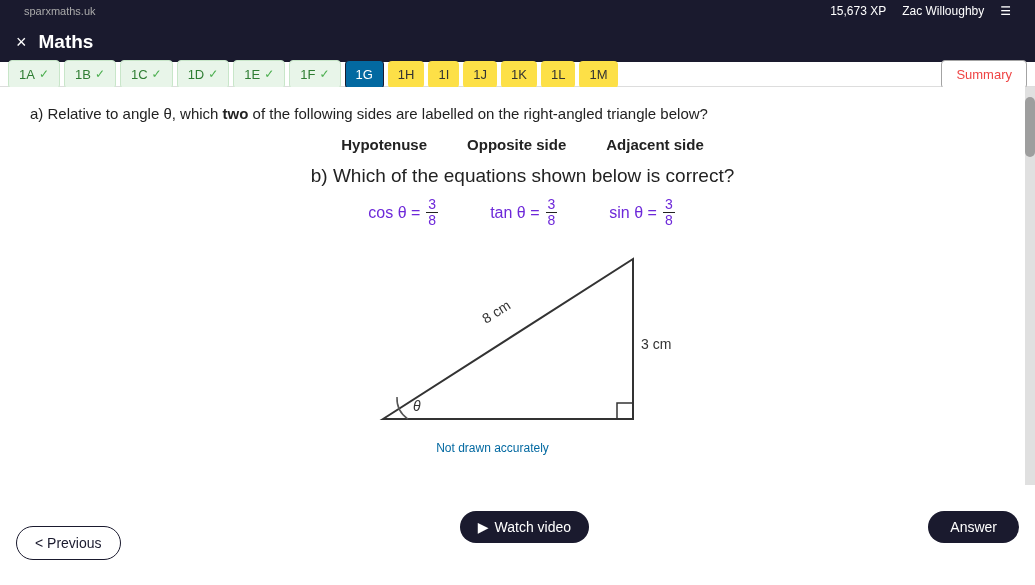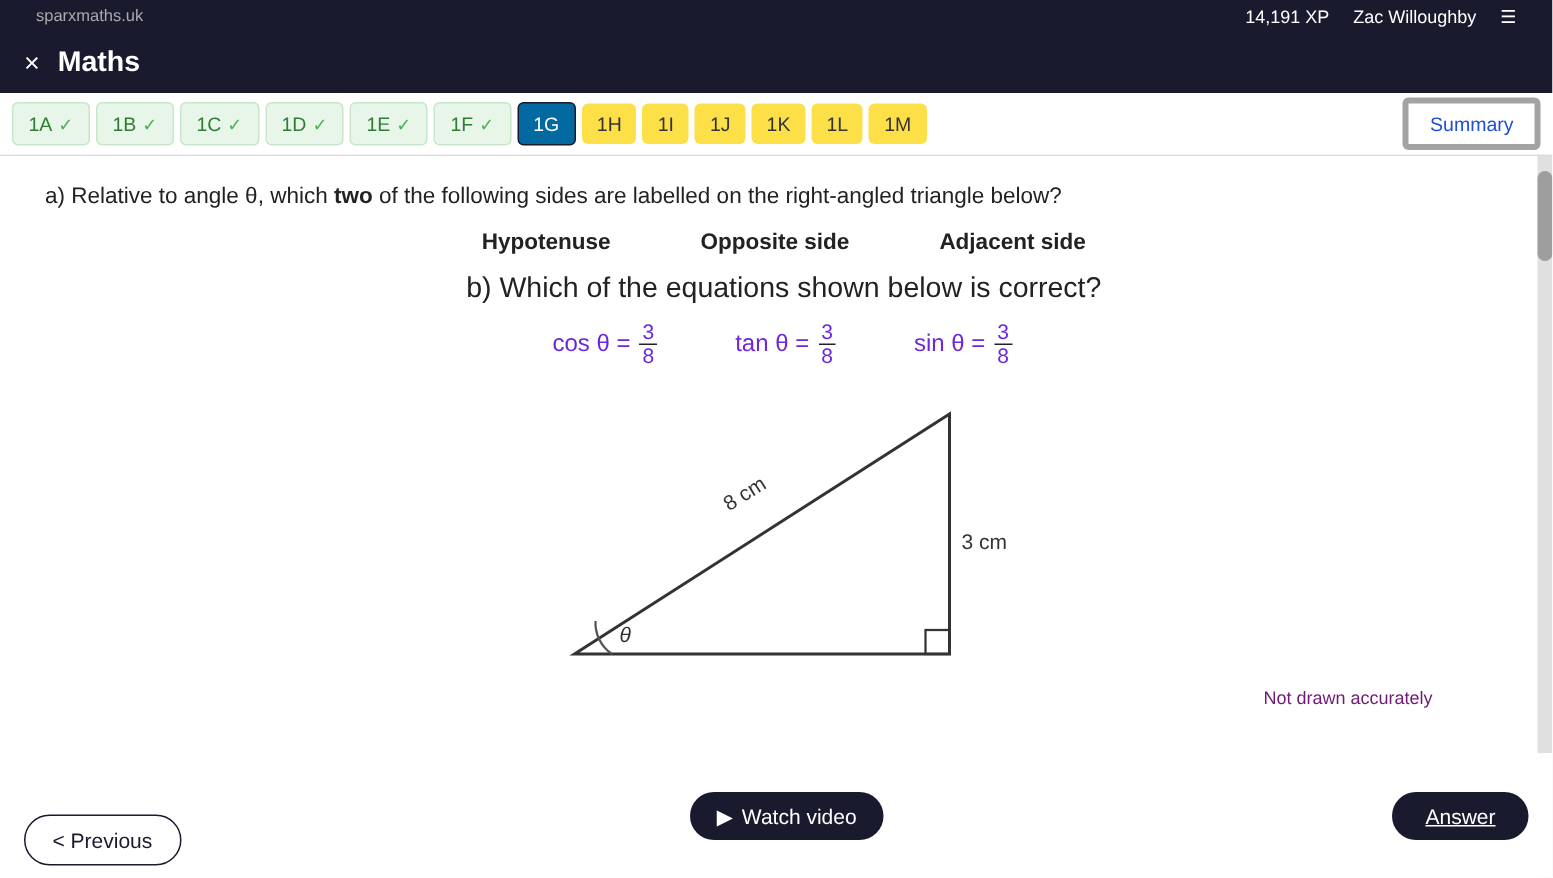--- a/index.html
+++ b/index.html
@@ -38,21 +38,21 @@
       font-weight: bold;
       color: #fff;
     }
 
     .nav-tabs {
       background: #fff;
       border-bottom: 1px solid #ddd;
       display: flex;
       align-items: center;
       padding: 0 8px;
-      height: 42px;
+      height: 25px;
       gap: 4px;
     }
     .nav-tab {
       padding: 6px 10px;
       border-radius: 4px;
       font-size: 13px;
       font-weight: 500;
       cursor: pointer;
       display: flex;
       align-items: center;
@@ -78,43 +78,43 @@
     }
     .nav-tab .check { color: #4caf50; font-size: 12px; }
     .summary-tab {
       margin-left: auto;
       padding: 6px 14px;
       border-radius: 4px;
       font-size: 13px;
       font-weight: 500;
       cursor: pointer;
       background: #fff;
-      border: 4px solid #a3a3a3;
-      color: #1d4ed8;
+      border: 1px solid #a3a3a3;
+      color: #ef4444;
     }
 
     .main-content {
       background: #fff;
       padding: 18px 20px 10px 30px;
       height: calc(585px - 22px - 40px - 42px);
       position: relative;
       overflow: hidden;
     }
 
     .question-a {
       font-size: 15px;
       color: #222;
       margin-bottom: 14px;
     }
     .question-a strong { font-weight: bold; }
 
     .labels-row {
       display: flex;
       justify-content: center;
-      gap: 60px;
+      gap: 40px;
       margin-bottom: 12px;
       font-size: 15px;
       font-weight: bold;
       color: #222;
     }
 
     .question-b {
       text-align: center;
       font-size: 19px;
       color: #222;
@@ -152,23 +152,23 @@
       align-items: flex-start;
       margin-top: 4px;
       position: relative;
     }
 
     svg.triangle-svg {
       display: block;
     }
 
     .not-drawn {
-      text-align: right;
+      text-align: center;
       font-size: 12px;
-      color: #701a75;
+      color: #0369a1;
       margin-top: 2px;
       padding-right: 60px;
     }
 
     .bottom-bar {
       display: flex;
       align-items: center;
       justify-content: space-between;
       padding: 8px 16px;
       position: absolute;
@@ -203,21 +203,20 @@
       border: none;
     }
     .answer-btn {
       padding: 8px 22px;
       border-radius: 20px;
       background: #1a1a2e;
       color: #fff;
       font-size: 14px;
       cursor: pointer;
       border: none;
-      text-decoration: underline;
     }
 
     .scrollbar-right {
       position: absolute;
       right: 0;
       top: 0;
       width: 10px;
       height: 100%;
       background: #e0e0e0;
     }
@@ -228,21 +227,21 @@
       border-radius: 5px;
       position: absolute;
       top: 10px;
     }
   </style>
 </head>
 <body>
 
 <div class="top-bar">
   <span class="top-bar-brand">sparxmaths.uk</span>
-  <span>14,191 XP</span>
+  <span>15,673 XP</span>
   <span>Zac Willoughby</span>
   <span style="cursor:pointer;">☰</span>
 </div>
 
 <div class="header">
   <span class="back-arrow">×</span>
   <span class="subject-title">Maths</span>
 </div>
 
 <div class="nav-tabs">

